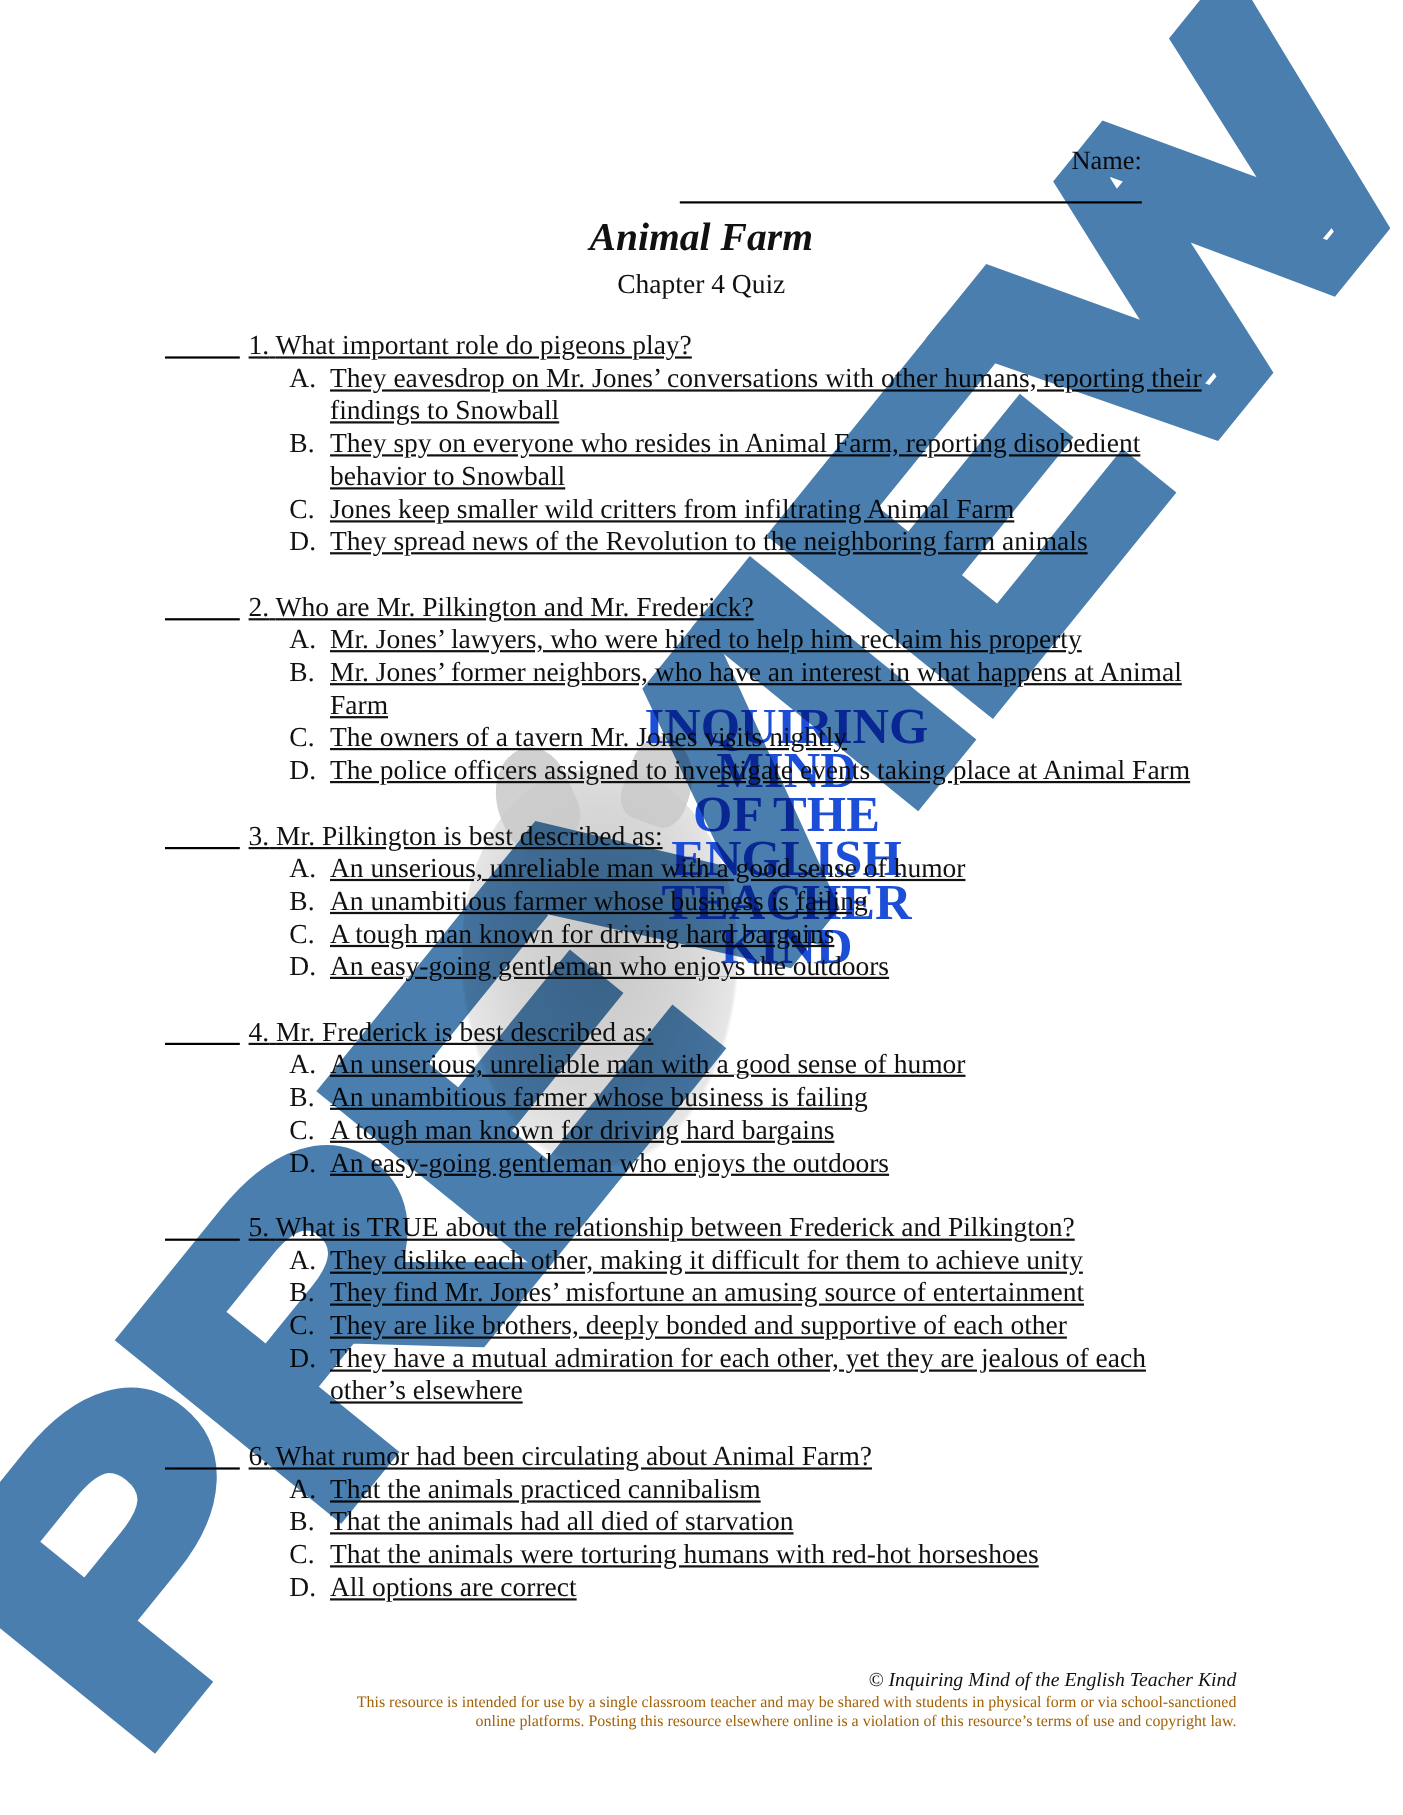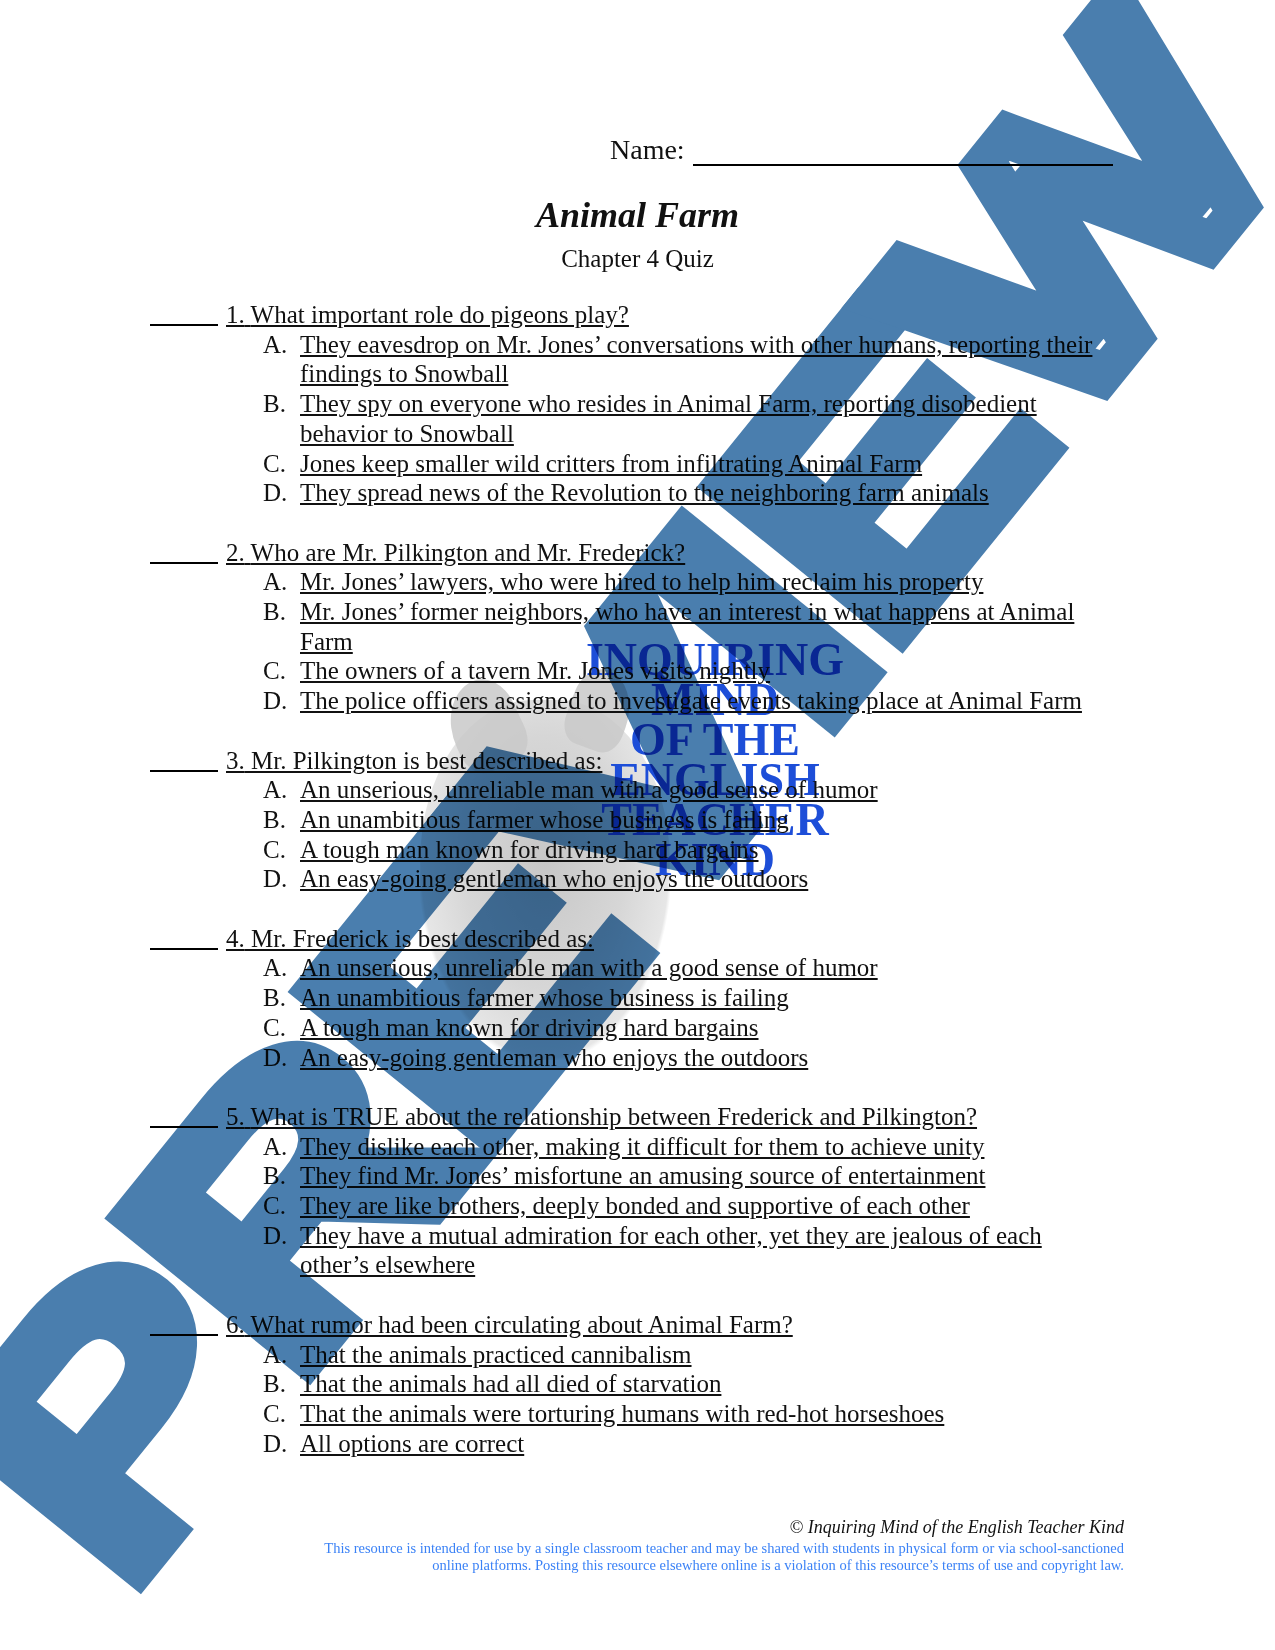--- a/index.html
+++ b/index.html
@@ -14,40 +14,40 @@
             border-radius:45% 45% 30% 30%; opacity:.85; }
   .wm-ear-l { position:absolute; left:50px; top:40px; width:70px; height:90px; background:#c9c9c9;
               transform:rotate(-25deg); border-radius:60% 40% 30% 30%; opacity:.85; }
   .wm-ear-r { position:absolute; left:170px; top:30px; width:60px; height:80px; background:#c9c9c9;
               transform:rotate(20deg); border-radius:40% 60% 30% 30%; opacity:.85; }
   .wm-text { position:absolute; left:135px; top:0; width:360px; text-align:center;
              font-family:"Liberation Serif",serif; font-weight:bold; color:#1d4ed8;
              font-size:46px; line-height:40px; letter-spacing:0px; }
 
   
-  .name-row { position:absolute; left:610px; top:134px; font-size:28px; display:flex; align-items:flex-end; }
+  .name-row { position:absolute; left:610px; top:134px; font-size:24px; display:flex; align-items:flex-end;flex-direction:column; }
   .name-line { display:inline-block; width:420px; border-bottom:2.5px solid #000; margin-left:8px; height:22px; }
   .title { position:absolute; left:0; width:1275px; text-align:center; top:190px;
            font-size:36px; font-weight:bold; font-style:italic; line-height:50px; }
   .subtitle { position:absolute; left:0; width:1275px; text-align:center; top:244px;
               font-size:25px; line-height:30px; }
 
   
   .quiz { position:absolute; left:150px; top:300px; width:960px; font-size:25px; line-height:29.7px; }
   .q { margin-bottom:29.7px;text-decoration:underline; }
   .q-head { position:relative; padding-left:76px; }
   .blank { position:absolute; left:0; top:24px; width:68px; border-bottom:2px solid #000; }
   .opts { margin:0; padding:0; list-style:none; }
   .opt { position:relative; padding-left:150px; }
   .opt-letter { position:absolute; left:113px; top:0; }
 
   
   .copyright { position:absolute; right:151px; top:1517px; font-size:18px; color:#111;font-style:italic; }
   .terms { position:absolute; right:151px; top:1540px; width:940px; text-align:right;
-           font-size:14.5px; line-height:17px; color:#3b82f6; }
+           font-size:14.5px; line-height:17px; color:#a16207; }
 
   
   .preview { position:absolute; inset:0; pointer-events:none; mix-blend-mode:multiply; }
 </style>
 </head>
 <body>
 
 <div class="page">
 
   <div class="wm">

